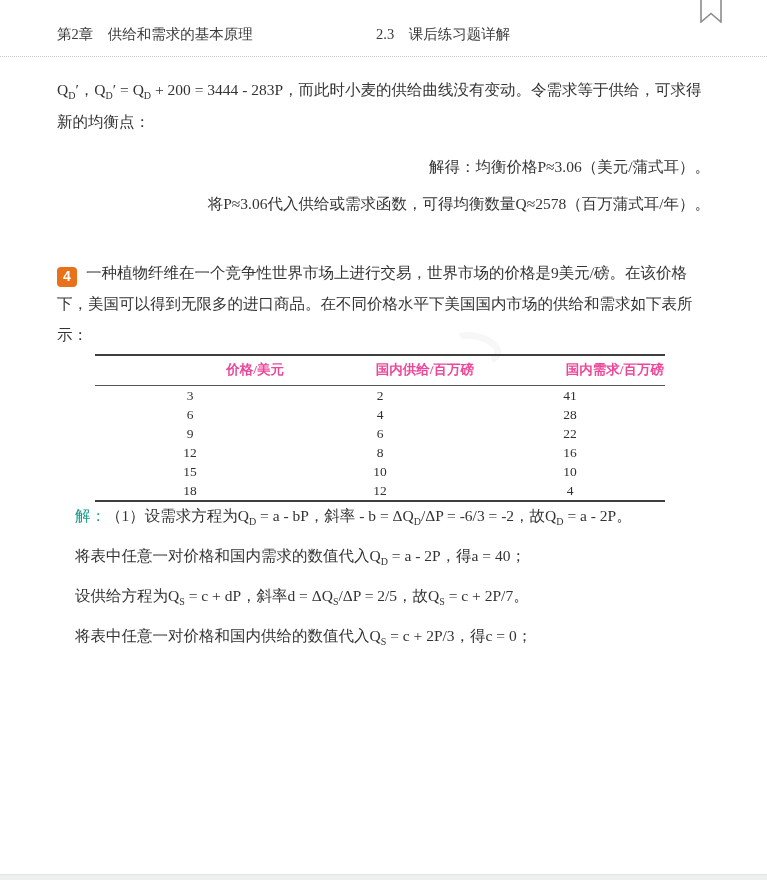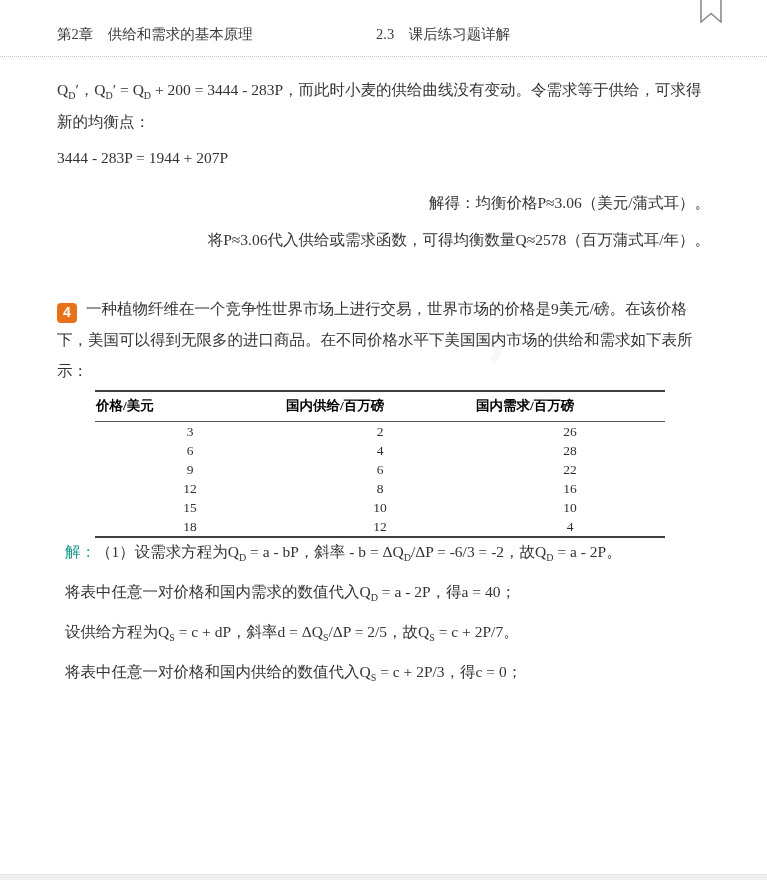--- a/index.html
+++ b/index.html
@@ -55,39 +55,39 @@
   .data-table {
     border-collapse: collapse;
     margin: 4px 0 0 38px;
     width: 570px;
     border-top: 2px solid #3e3e3e;
     border-bottom: 2px solid #3e3e3e;
   }
   .data-table th {
     width: 190px; height: 30px;
     border-bottom: 1px solid #555555;
-    text-align: left;
+    text-align: right;
     font-size: 13.5px; font-weight: bold;
-    color: #000000;
+    color: #ec4899;
   }
   .data-table td {
     height: 19px; padding: 0;
     text-align: center;
     font-size: 13.5px; line-height: 19px;
     color: #2f2f2f;
   }
 
   
   .questions { margin-top: 8px; }
   .questions p { margin: 0 0 12px; }
   .questions p:last-child { margin-bottom: 0; }
 
   
   .solution { margin-top: -2px; }
-  .solution p { margin: 0 8px 8px; }
+  .solution p { margin: 0 18px 8px; }
   .solve-label { color: #189a8e; }
 
   
   .watermark {
     position: absolute;
     left: 450px; top: 333px;
     width: 52px; height: 30px;
     border: 7px solid rgba(120,120,120,0.06);
     border-bottom-color: transparent;
     border-left-color: transparent;
@@ -115,42 +115,41 @@
 <div class="header">
   <span>第2章　供给和需求的基本原理</span>
   <span class="section">2.3　课后练习题详解</span>
 </div>
 
 <div class="watermark"></div>
 
 <div class="content">
 
   <p id="p1"><span>Q</span><sub>D</sub><span>′，Q</span><sub>D</sub><span>′ = Q</span><sub>D</sub><span> + 200 = 3444 - 283P，而此时小麦的供给曲线没有变动。令需求等于供给，可求得新的均衡点：</span></p>
-  <p id="eq1">3444 - 283P = 1944 + 207P</p>
   <p id="p2">解得：均衡价格P≈3.06（美元/蒲式耳）。</p>
   <p id="p3">将P≈3.06代入供给或需求函数，可得均衡数量Q≈2578（百万蒲式耳/年）。</p>
 
   <div>
     <p class="problem-text">
       <span class="badge">4</span><span>一种植物纤维在一个竞争性世界市场上进行交易，世界市场的价格是9美元/磅。在该价格下，美国可以得到无限多的进口商品。在不同价格水平下美国国内市场的供给和需求如下表所示：</span>
     </p>
 
     <table class="data-table">
       <thead>
         <tr>
           <th>价格/美元</th>
           <th>国内供给/百万磅</th>
           <th>国内需求/百万磅</th>
         </tr>
       </thead>
       <tbody>
           <tr>
             <td>3</td>
             <td>2</td>
-            <td>26</td>
+            <td>41</td>
           </tr>
           <tr>
             <td>6</td>
             <td>4</td>
             <td>28</td>
           </tr>
           <tr>
             <td>9</td>
             <td>6</td>
             <td>22</td>

